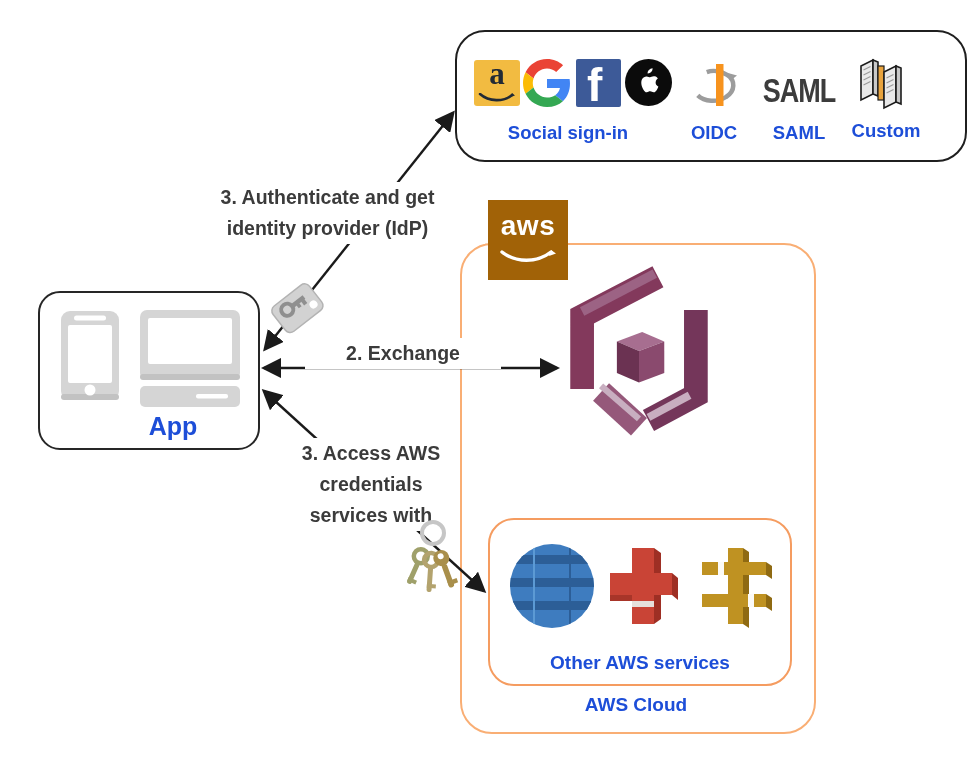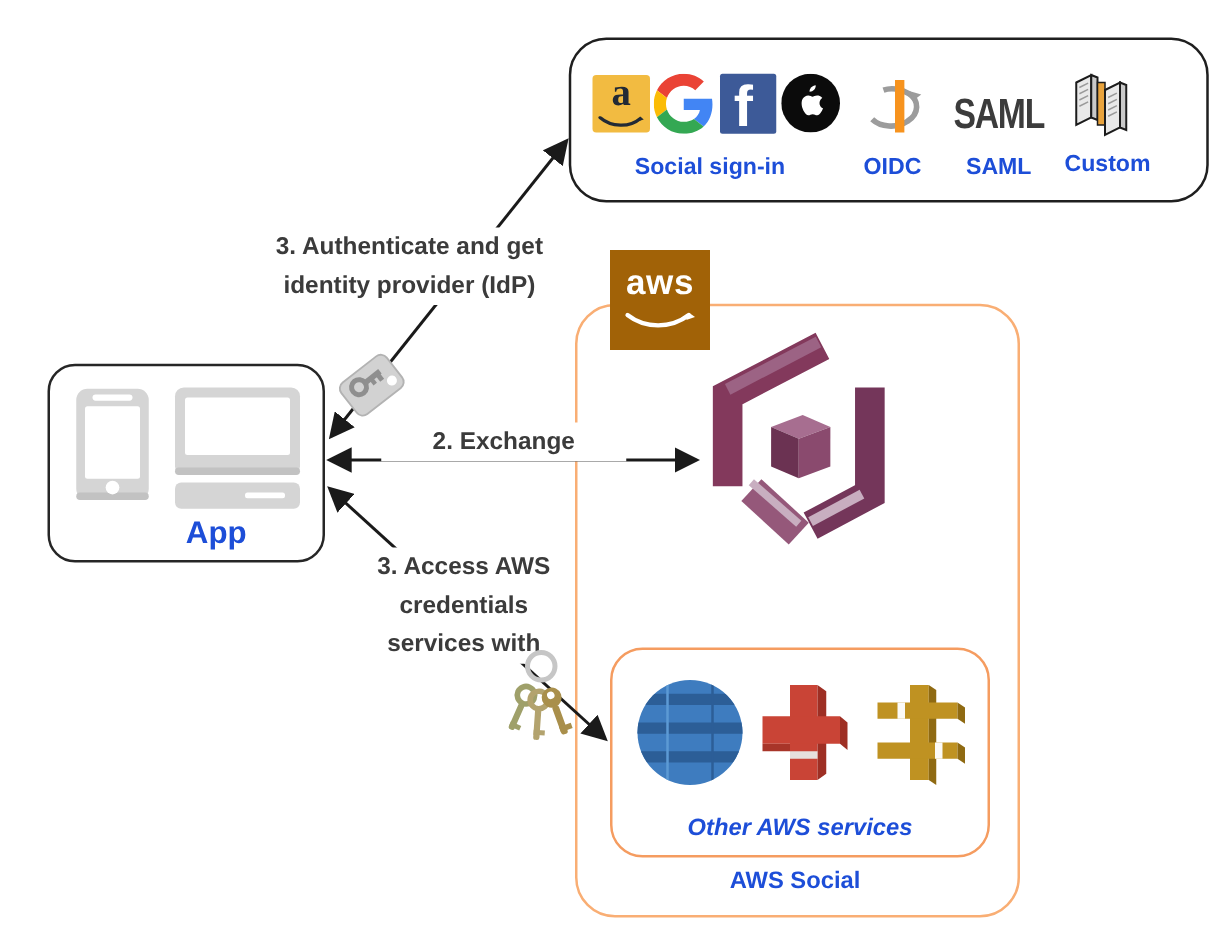--- a/index.html
+++ b/index.html
@@ -37,21 +37,21 @@
 
   
   .cloud-box{left:460px;top:243px;width:352px;height:487px;border:2px solid #F9AE74;border-radius:32px;background:transparent;}
   .cloud-lbl{left:460px;top:694px;width:352px;font-size:19px;}
   .aws-logo{left:488px;top:200px;width:80px;height:80px;background:#a16207;}
   .aws-logo .awstext{position:absolute;left:0;top:10px;width:100%;text-align:center;
     font-size:28px;font-weight:700;color:#fff;letter-spacing:0.5px;}
   .aws-logo svg{position:absolute;left:11px;bottom:14px;}
   .idpool-ic{left:560px;top:262px;width:158px;height:178px;}
   .idpool-lbl{left:540px;top:450px;width:200px;font-size:19px;}
-  .other-box{left:488px;top:518px;width:300px;height:164px;border:2px solid #F59C60;border-radius:26px;background:#fff;font-style:italic;}
+  .other-box{left:488px;top:518px;width:300px;height:164px;border:2px solid #F59C60;border-radius:26px;background:#fff;}
   .ddb-ic{left:14px;top:22px;width:96px;height:88px;}
   .s3-ic{left:114px;top:24px;width:80px;height:84px;}
   .gold-ic{left:202px;top:24px;width:88px;height:84px;}
   .other-lbl{left:0;bottom:9px;width:100%;font-size:19px;}
 
   
   .arrows{left:0;top:0;width:972px;height:758px;pointer-events:none;}
   .step{background:#fff;text-align:center;font-size:19.5px;font-weight:600;color:#3b3b3b;line-height:31px;}
   .step1{left:170px;top:182px;width:315px;}
   .step2{left:305px;top:318px;width:196px;margin-top:20px;}
@@ -114,21 +114,21 @@
         <line x1="35.5" y1="24" x2="42.5" y2="20.5"></line>
           <line x1="35.5" y1="29" x2="42.5" y2="25.5"></line>
         <line x1="35.5" y1="34" x2="42.5" y2="30.5"></line>
           <line x1="35.5" y1="39" x2="42.5" y2="35.5"></line>
       </g>
     </svg>
     <div class="abs lbl custom-lbl">Custom</div>
   </div>
 
   <div class="abs cloud-box"></div>
-  <div class="abs lbl cloud-lbl">AWS Social</div>
+  <div class="abs lbl cloud-lbl">AWS Cloud</div>
 
   <div class="abs aws-logo">
     <div class="awstext">aws</div>
     <svg width="58" height="16" viewBox="0 0 58 16">
       <path d="M3 2 C 17 13, 38 13, 52 2" stroke="#fff" stroke-width="3.4" fill="none" stroke-linecap="round"></path>
       <path d="M52 0 L57 3.5 L50 6 Z" fill="#fff"></path>
     </svg>
   </div>
 
   <svg class="abs idpool-ic" viewBox="0 0 100 112">

